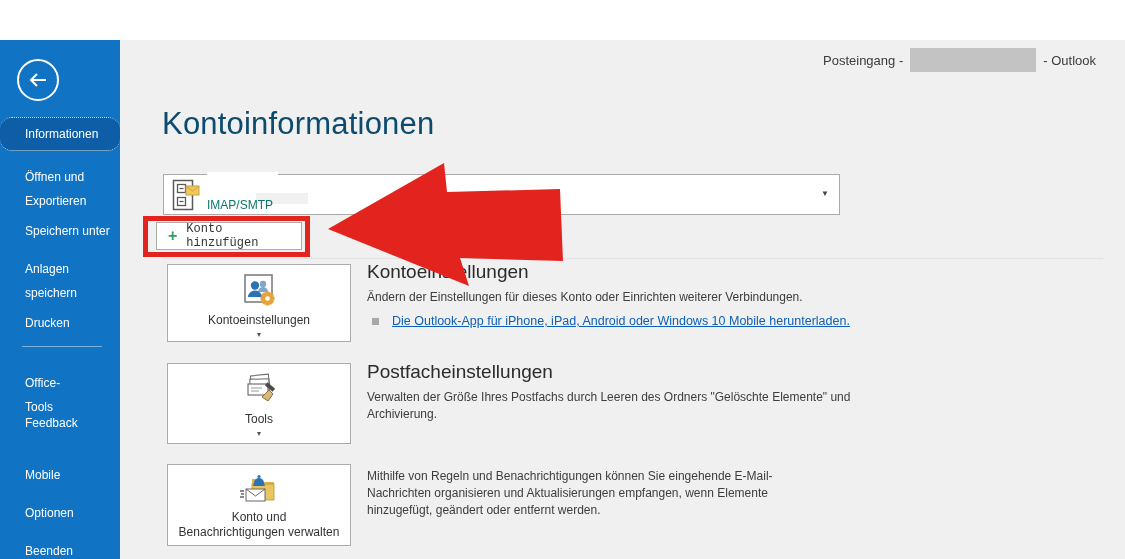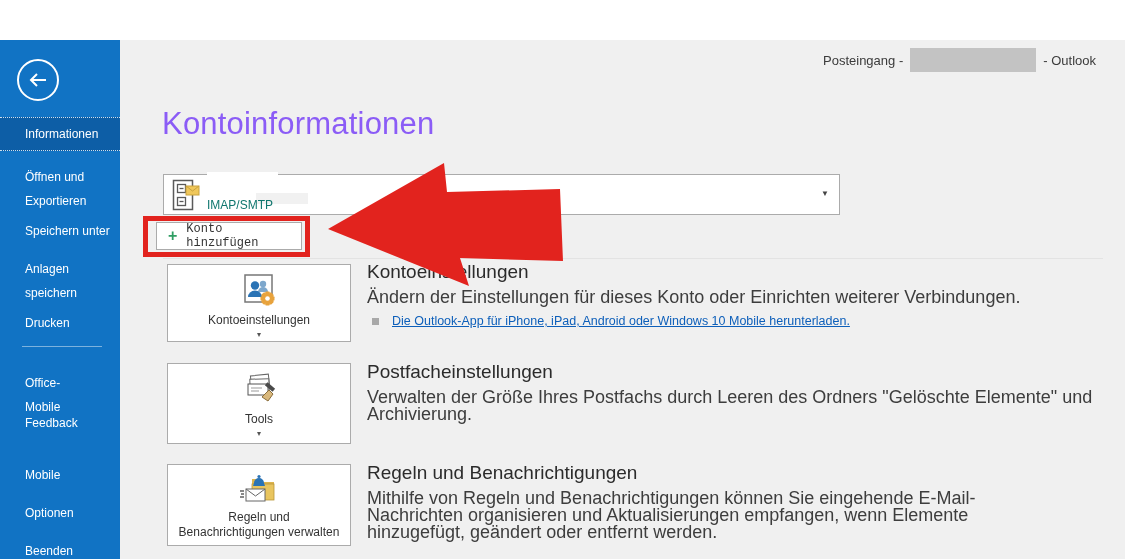--- a/index.html
+++ b/index.html
@@ -23,21 +23,21 @@
   .nav-divider { position:absolute; left:22px; top:306px; width:80px; height:1px;
               background:rgba(255,255,255,.45); }
 
   
   .titlebar { position:absolute; top:8px; left:823px; display:flex;
               align-items:center; gap:7px; font-size:13px; color:#3b3b3b; z-index:2; }
   .redaction { background:#c3c3c3; width:126px; height:24px; }
 
   
   .page-title { position:absolute; left:162px; top:66px; font-size:31px;
-              font-weight:300; color:#8b5cf6; letter-spacing:.2px; z-index:1; }
+              font-weight:300; color:#0c4a6e; letter-spacing:.2px; z-index:1; }
 
   .account-selector { position:absolute; left:163px; top:134px; width:677px; height:41px;
               background:#fff; border:1px solid #ababab; z-index:1; cursor:pointer; }
   .acct-icon { position:absolute; left:8px; top:4px; }
   .acct-name-redaction { position:absolute; left:43px; top:-3px; width:71px; height:23px; background:#fff; }
   .acct-smudge { position:absolute; left:92px; top:18px; width:52px; height:11px; background:#f1f1f1; }
   .acct-protocol { position:absolute; left:43px; top:23px; font-size:12px; color:#0f766e; }
   .acct-caret { position:absolute; right:10px; top:14px; font-size:8px; color:#444; }
 
   .add-account-btn { position:absolute; left:156px; top:182px; width:146px; height:28px;
@@ -57,21 +57,21 @@
   .big-btn .blabel { font-size:12px; color:#333; text-align:center; margin-top:5px;
               line-height:15px; white-space:pre-line; }
   .big-btn .bcaret { font-size:8px; color:#555; margin-top:2px; }
   #btn-kontoeinstellungen { top:224px; height:78px; padding-top:7px; }
   #btn-tools { top:323px; height:81px; padding-top:9px; }
   #btn-regeln { top:424px; height:82px; padding-top:8px; }
 
   .sect-text { position:absolute; left:367px; z-index:1; }
   #sect1 { top:221px; } #sect2 { top:321px; } #sect3 { top:422px; }
   .sect-heading { font-size:19px; font-weight:300; color:#2b2b2b; }
-  .sect-desc { font-size:18px; color:#3d3d3d; line-height:17px; margin-top:6px; white-space:pre-line; }
+  .sect-desc { font-size:12px; color:#3d3d3d; line-height:17px; margin-top:6px; white-space:pre-line; }
   .link-row { display:flex; align-items:flex-start; margin-top:8px; }
   .bullet-sq { width:7px; height:7px; background:#a8a8a8; margin:4px 13px 0 5px; flex:none; }
   .app-link { font-size:12.5px; color:var(--link-blue,#0d5fba); text-decoration:underline; cursor:pointer; }
 
   .bottom-strip { position:absolute; left:0; bottom:0; width:1125px; height:6px; background:#fff; }
 </style>
 </head>
 <body>
 
 <div id="app">
@@ -82,30 +82,30 @@
     <span>-  Outlook</span>
   </div>
 
   <div class="sidebar">
     <div class="back-btn">
       <svg width="26" height="26" viewBox="0 0 26 26">
         <line x1="21" y1="13" x2="6" y2="13" stroke="#fff" stroke-width="2"></line>
         <polyline points="12,7 6,13 12,19" fill="none" stroke="#fff" stroke-width="2"></polyline>
       </svg>
     </div>
-    <div class="nav-item selected" style="top:77px;">Informationen</div>
+    <div class="nav-item selected" style="top:77px;border-radius:12px;">Informationen</div>
     <div class="nav-item" style="top:125px;">Öffnen und
 Exportieren</div>
     <div class="nav-item" style="top:179px;">Speichern unter</div>
     <div class="nav-item" style="top:217px;">Anlagen
 speichern</div>
     <div class="nav-item" style="top:271px;">Drucken</div>
     <div class="nav-divider"></div>
     <div class="nav-item" style="top:331px;">Office-
-Mobile</div>
+Tools</div>
     <div class="nav-item" style="top:371px;">Feedback</div>
     <div class="nav-item" style="top:423px;">Mobile</div>
     <div class="nav-item" style="top:461px;">Optionen</div>
     <div class="nav-item" style="top:499px;">Beenden</div>
   </div>
 
   <div class="page-title">Kontoinformationen</div>
 
   <div class="account-selector">
     <svg class="acct-icon" width="28" height="33" viewBox="0 0 28 33">
@@ -197,24 +197,23 @@
         <circle cx="21" cy="3.5" r="1.6" fill="var(--icon-blue,#2a73b5)"></circle>
       </g>
       <g>
         <rect x="8" y="16" width="19" height="12" fill="#fff" stroke="#666"></rect>
         <polyline points="8,16 17.5,23 27,16" fill="none" stroke="#666"></polyline>
         <line x1="2" y1="18" x2="6" y2="18" stroke="#555" stroke-width="1.4"></line>
         <line x1="3" y1="21" x2="6" y2="21" stroke="#555" stroke-width="1.4"></line>
         <line x1="2" y1="24" x2="6" y2="24" stroke="#555" stroke-width="1.4"></line>
       </g>
     </svg>
-    <div class="blabel">Regeln und
+    <div class="blabel">Konto und
 Benachrichtigungen verwalten</div>
   </div>
   <div class="sect-text" id="sect3">
-    <div class="sect-heading">Regeln und Benachrichtigungen</div>
     <div class="sect-desc">Mithilfe von Regeln und Benachrichtigungen können Sie eingehende E-Mail-
 Nachrichten organisieren und Aktualisierungen empfangen, wenn Elemente
 hinzugefügt, geändert oder entfernt werden.</div>
   </div>
 
   <div class="bottom-strip"></div>
 </div>
 
 </body></html>

